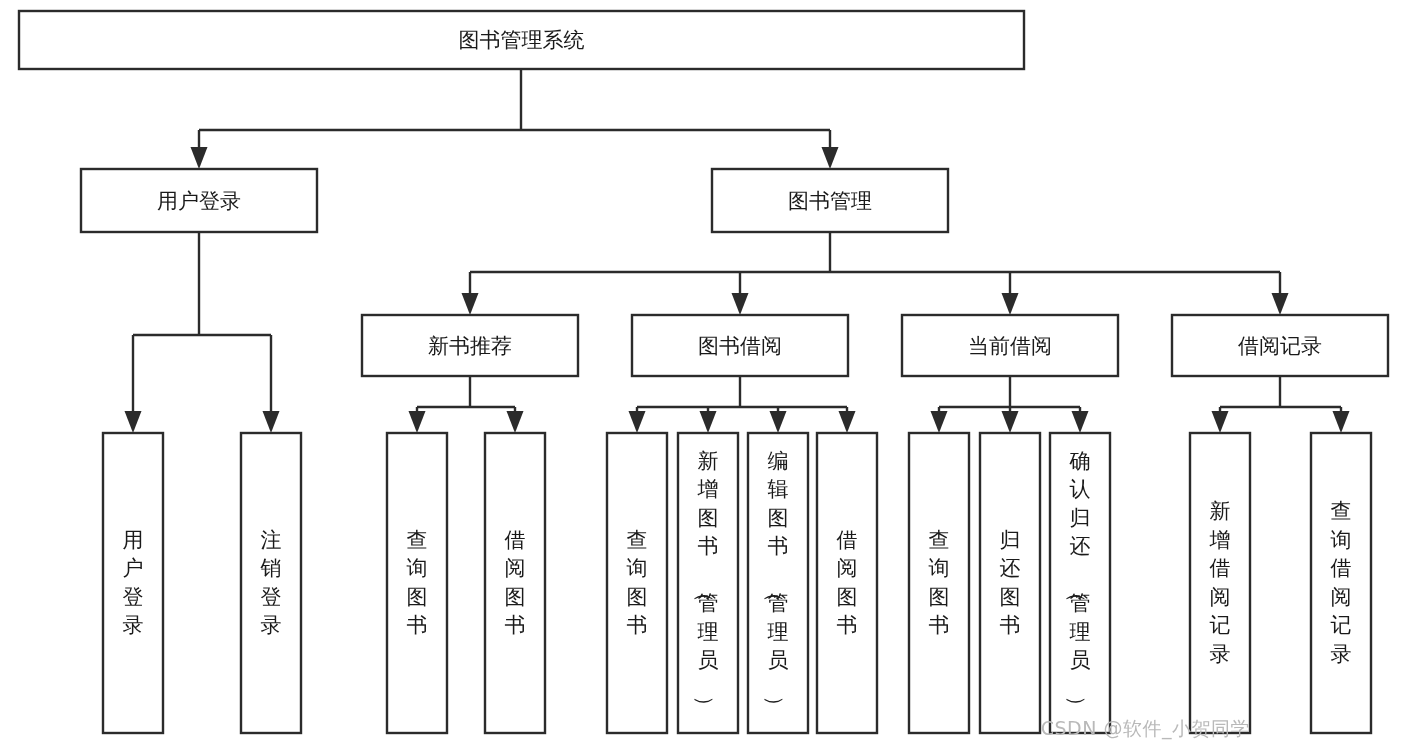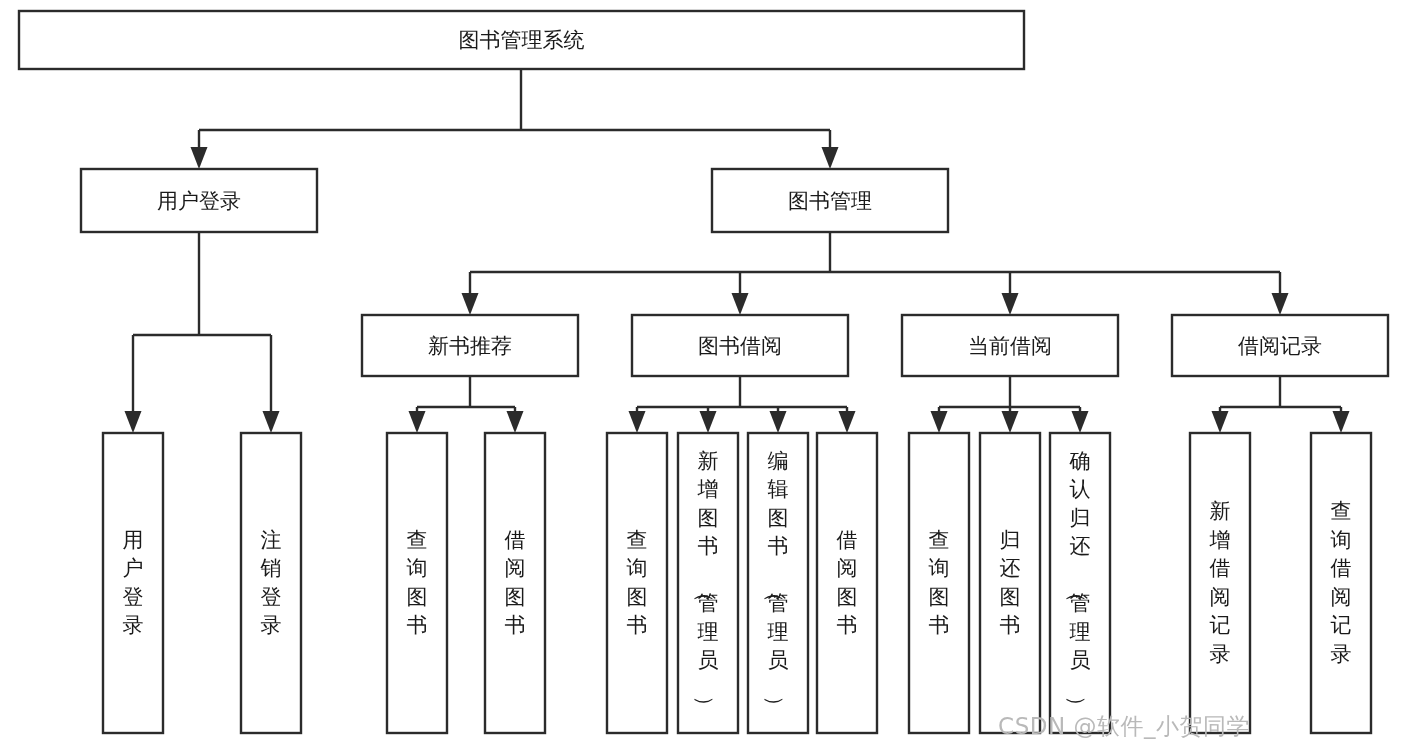--- a/index.html
+++ b/index.html
@@ -54,21 +54,21 @@
     font-family: "DejaVu Sans", "Liberation Sans", sans-serif;
     fill: #1a1a1a;
     font-size: 21px;
     text-anchor: middle;
   }
   .watermark {
     position: absolute;
     right: 10px;
     bottom: 5px;
     font-family: "DejaVu Sans", "Liberation Sans", sans-serif;
-    font-size: 23px;
+    font-size: 19px;
     color: #b9b9b9;
     letter-spacing: 0.5px;
     white-space: nowrap;
     user-select: none;
   }
 </style>
 </head>
 <body>
 
 <div id="diagram-root">

